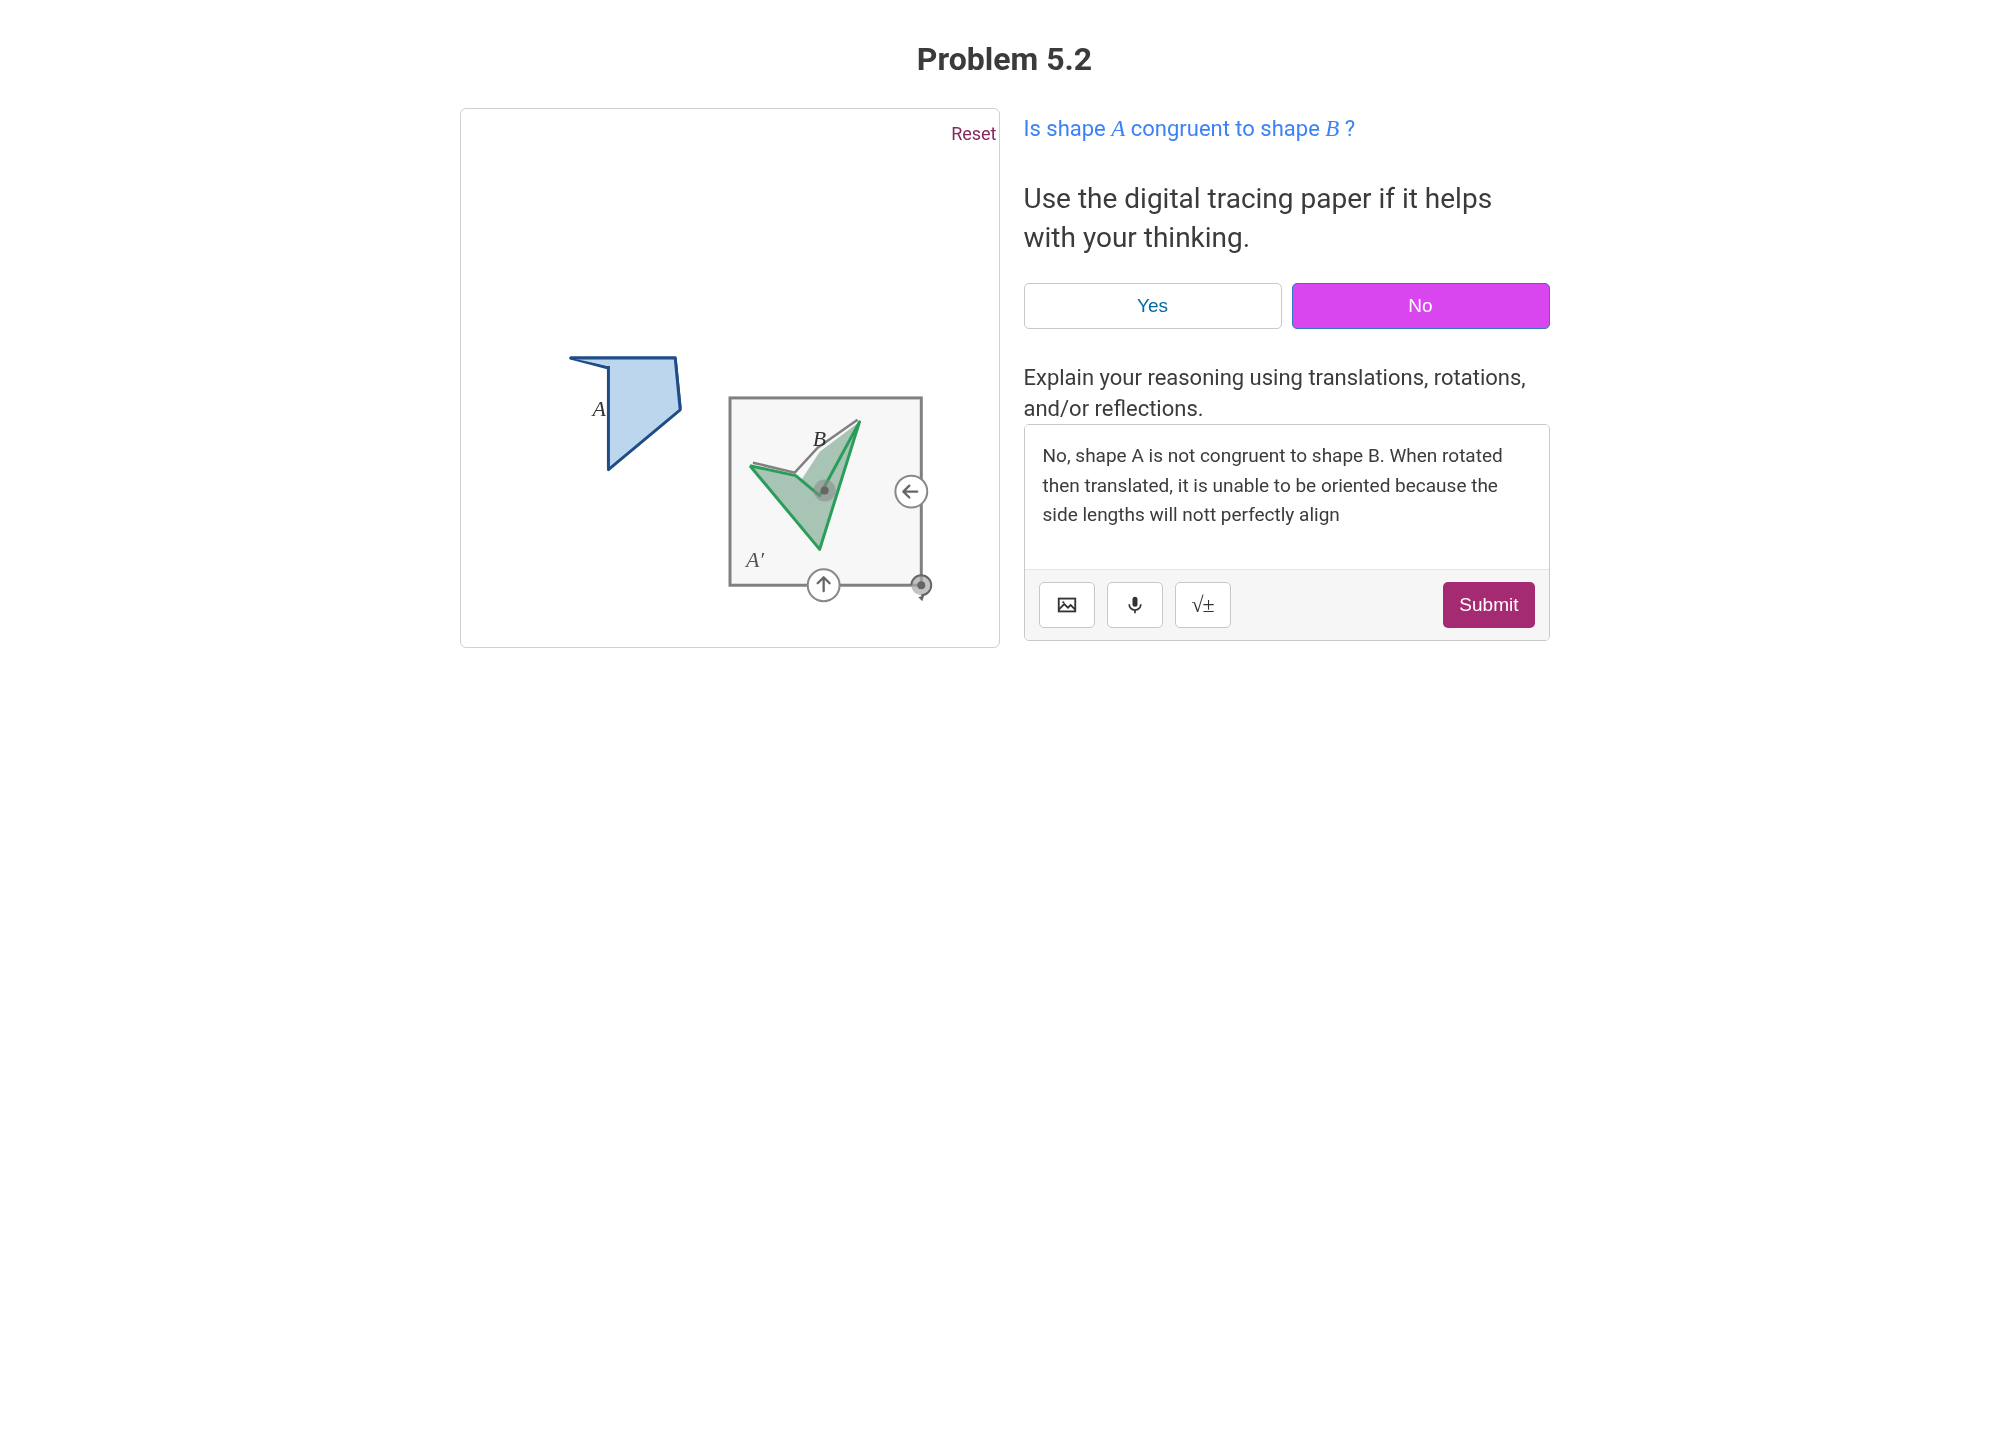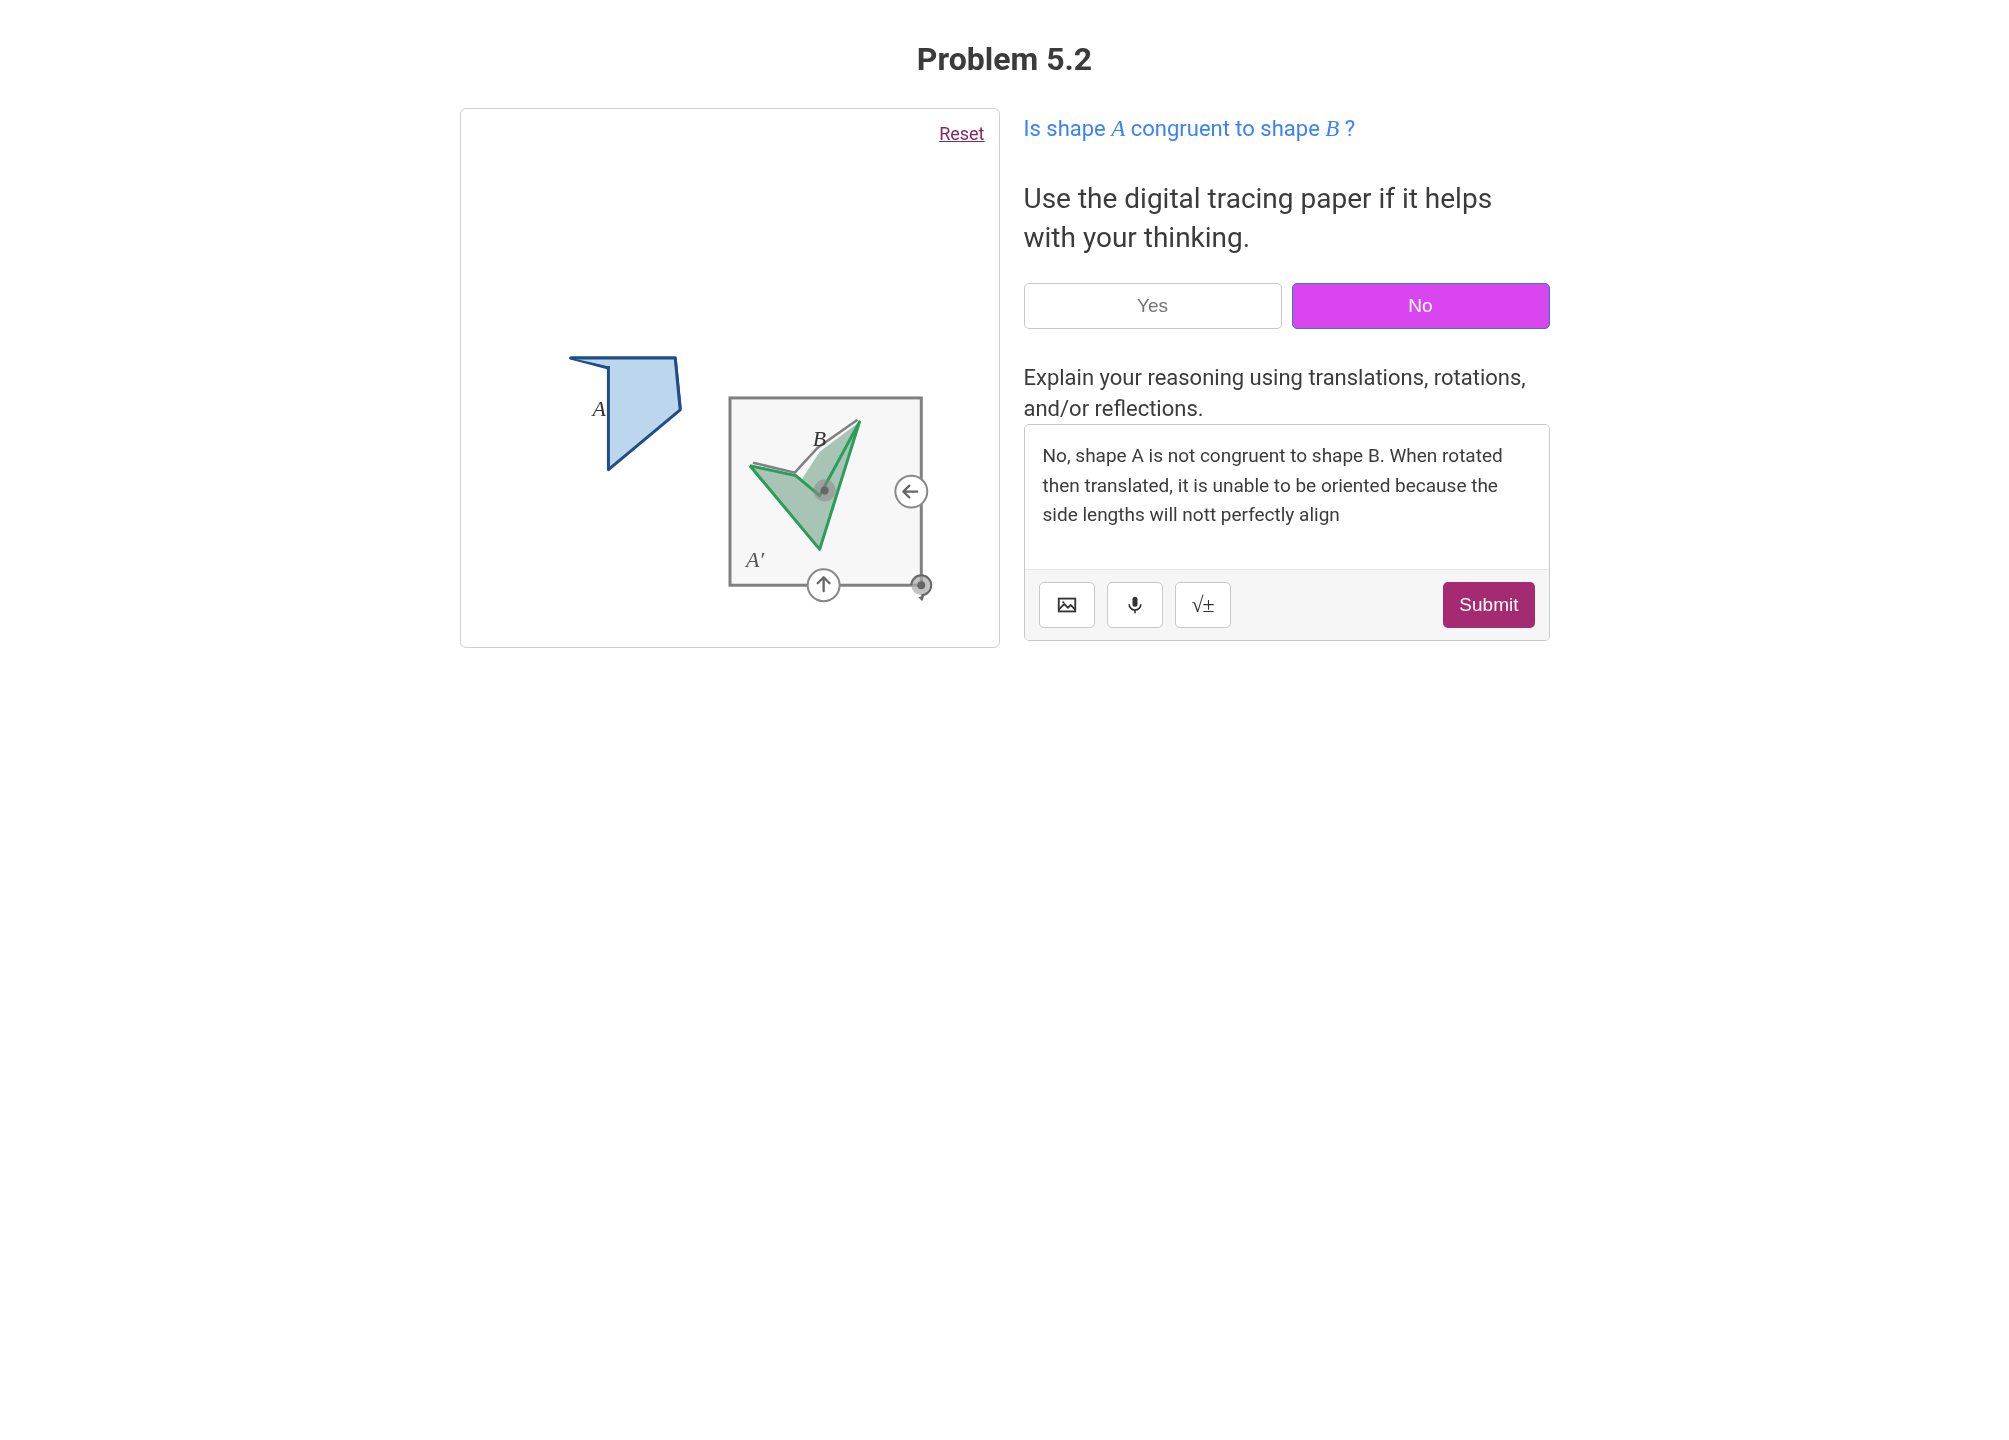--- a/index.html
+++ b/index.html
@@ -34,24 +34,23 @@
       height: 540px;
       border: 1px solid #d0d0d0;
       border-radius: 6px;
       position: relative;
       background: #ffffff;
       flex-shrink: 0;
     }
     .reset-link {
       position: absolute;
       top: 14px;
-      right: 14px;
+      right: 2px;
       color: #842a5b;
       font-size: 18px;
-      text-decoration: underline;
       cursor: pointer;
     }
     .canvas-svg {
       width: 100%;
       height: 100%;
     }
     .question-panel {
       flex: 1;
       padding-top: 4px;
     }
@@ -76,21 +75,21 @@
     .choice-row {
       display: flex;
       gap: 10px;
       margin-bottom: 34px;
     }
     .choice-btn {
       flex: 1;
       height: 46px;
       border: 1px solid #c8c8c8;
       background: #ffffff;
-      color: #737373;
+      color: #0369a1;
       font-size: 19px;
       border-radius: 5px;
       cursor: pointer;
       display: flex;
       align-items: center;
       justify-content: center;
     }
     .choice-btn.selected {
       background: #d946ef;
       border-color: #2f7cc4;

